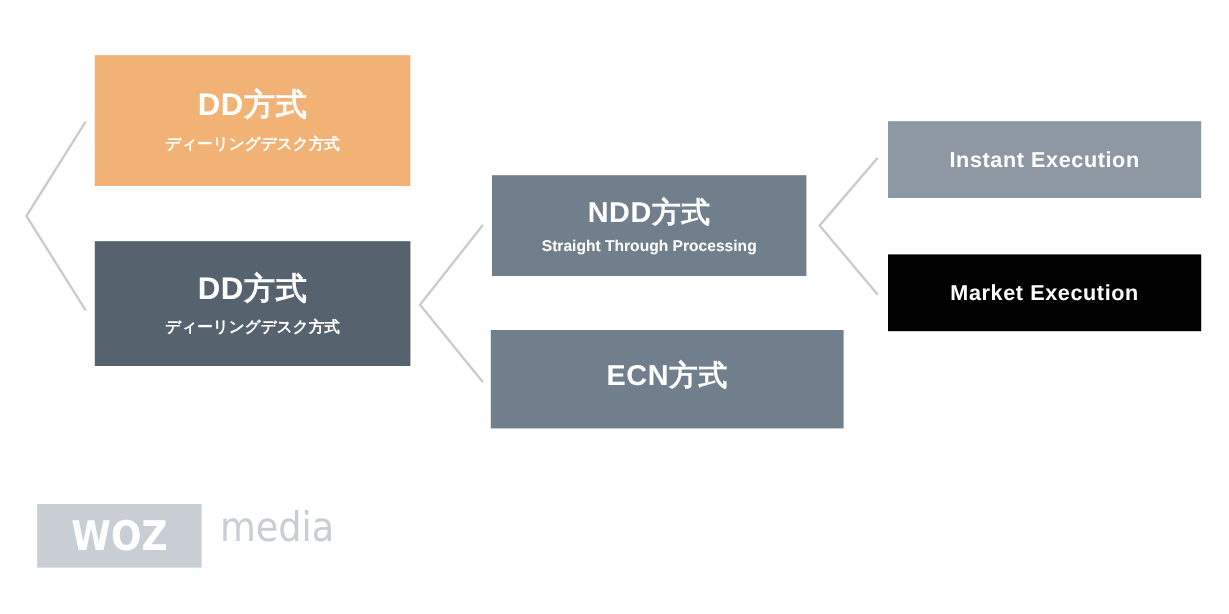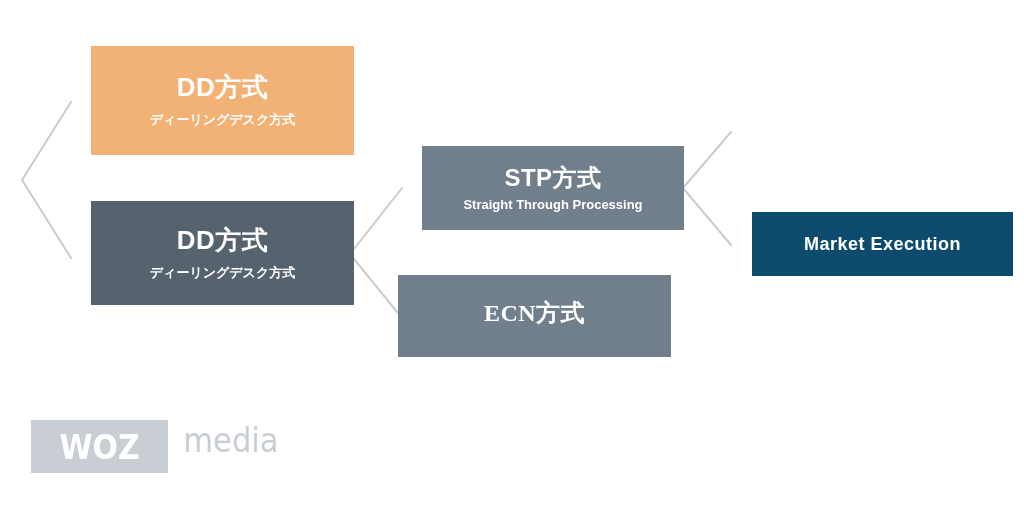--- a/index.html
+++ b/index.html
@@ -23,21 +23,20 @@
   .node {
     position: absolute;
     box-sizing: border-box;
     display: flex;
     flex-direction: column;
     align-items: center;
     justify-content: center;
     text-align: center;
     color: #ffffff;
     padding: 4px 8px;
-    margin-left: 12px;
   }
   .node .title {
     font-weight: bold;
     line-height: 1.15;
     letter-spacing: 0.5px;
     white-space: nowrap;
   }
   .node .subtitle {
     font-weight: bold;
     line-height: 1.2;
@@ -63,37 +62,36 @@
 
   #node-stp {
     left: 410px; top: 146px;
     width: 262px; height: 84px;
     background: #717f8c;
   }
   #node-stp .title    { font-size: 24px; margin-bottom: 5px; }
   #node-stp .subtitle { font-size: 13px; }
 
   #node-ecn {
-    left: 386px; top: 275px;
-    width: 273px; height: 82px;
+    left: 409px; top: 275px;
+    width: 294px; height: 82px;
     background: #717f8c;
-    font-family: Liberation Serif, serif;
   }
   #node-ecn .title    { font-size: 24px; margin-bottom: 5px; }
   #node-ecn .subtitle { font-size: 13px; }
 
   #node-instant {
     left: 740px; top: 101px;
     width: 261px; height: 64px;
     background: #8d98a3;
   }
   #node-market {
     left: 740px; top: 212px;
     width: 261px; height: 64px;
-    background: #0c4a6e;
+    background: #000000;
   }
   #node-instant .title, #node-market .title {
     font-size: 18px;
     margin-bottom: 0;
   }
 
   
   .connector {
     position: absolute;
     pointer-events: none;
@@ -157,28 +155,31 @@
     <span class="title">DD方式</span>
     <span class="subtitle">ディーリングデスク方式</span>
   </div>
 
   <div class="node" id="node-ndd">
     <span class="title">DD方式</span>
     <span class="subtitle">ディーリングデスク方式</span>
   </div>
 
   <div class="node" id="node-stp">
-    <span class="title">STP方式</span>
+    <span class="title">NDD方式</span>
     <span class="subtitle">Straight Through Processing</span>
   </div>
 
   <div class="node" id="node-ecn">
     <span class="title">ECN方式</span>
   </div>
 
+  <div class="node" id="node-instant">
+    <span class="title">Instant Execution</span>
+  </div>
 
   <div class="node" id="node-market">
     <span class="title">Market Execution</span>
   </div>
 
   <div id="logo">
     <div class="mark">
       <span class="mark-text">WOZ</span>
     </div>
     <div class="word">

